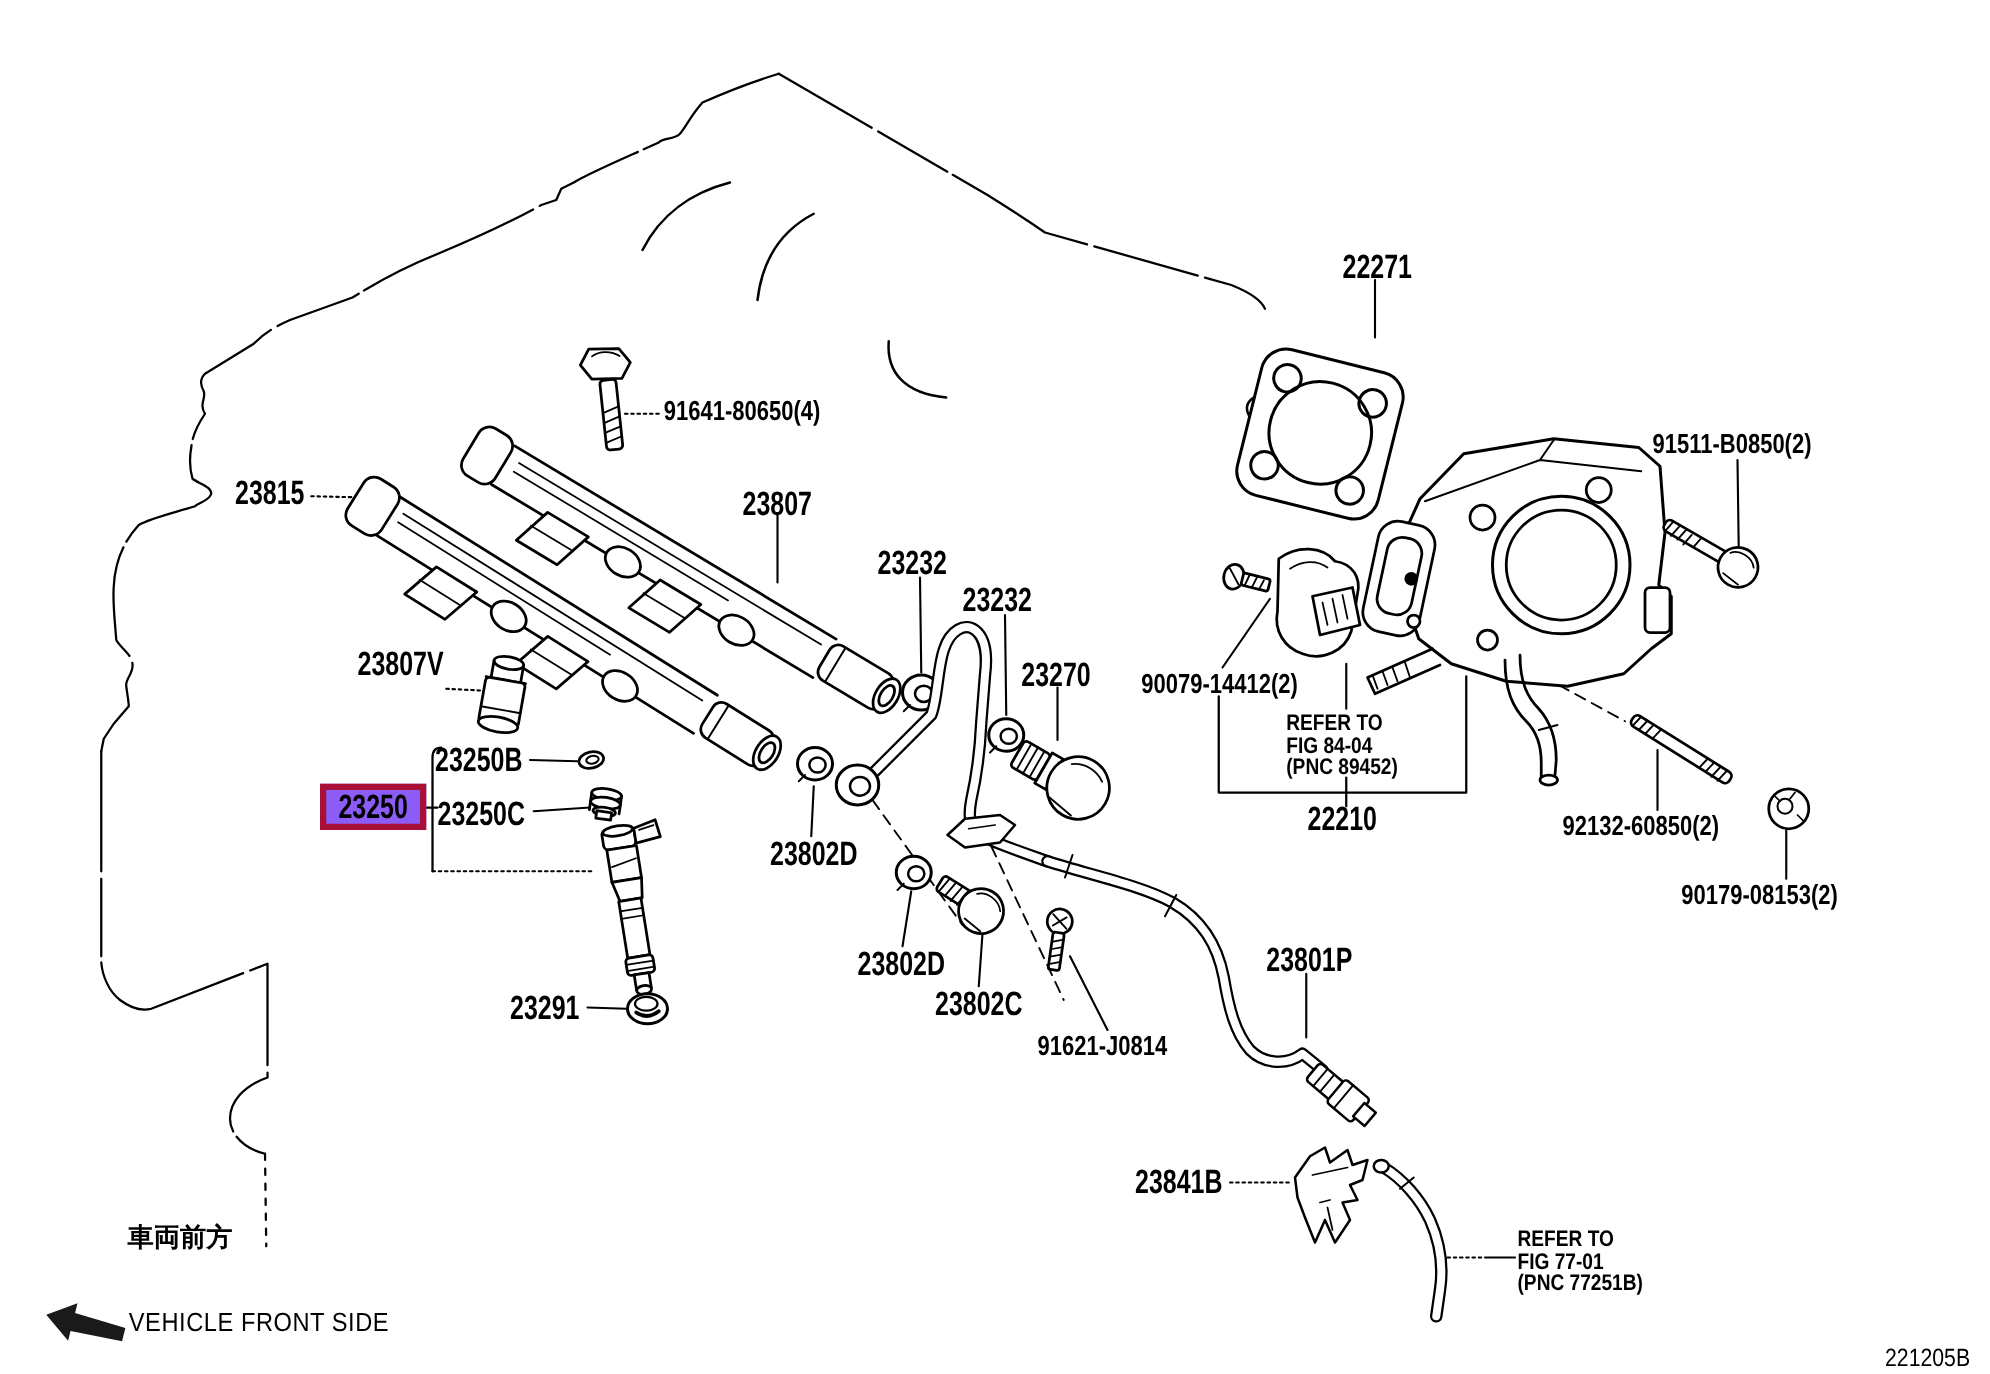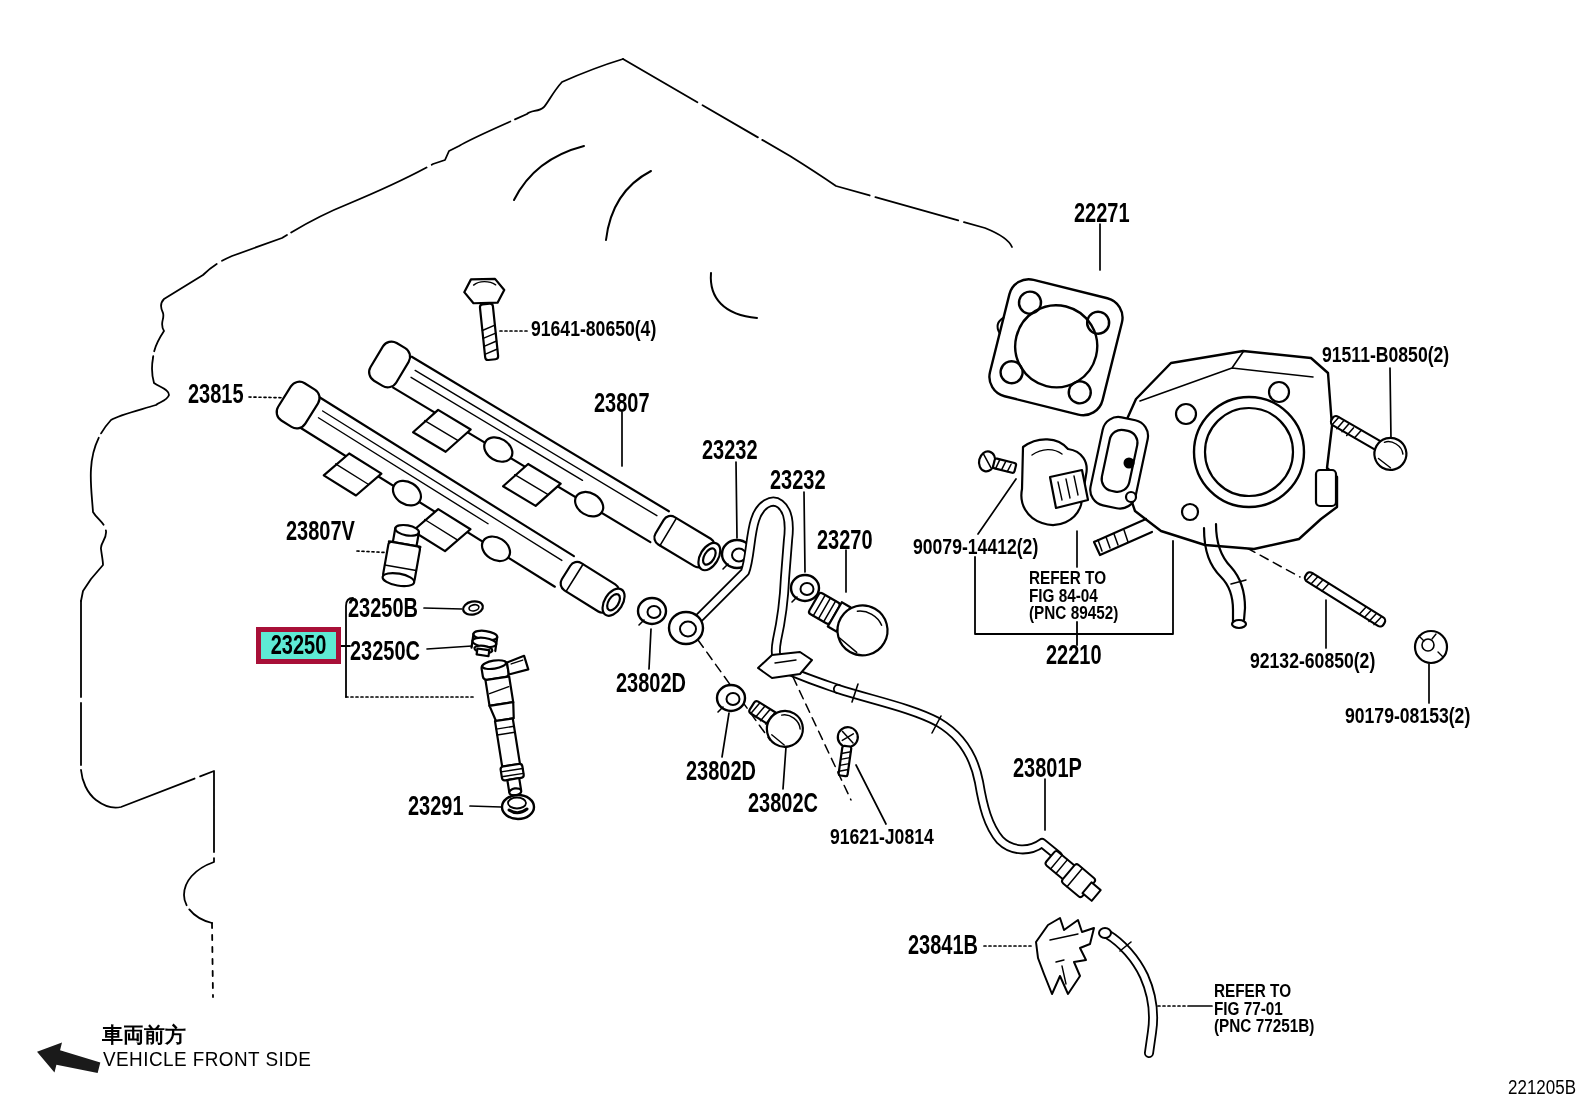--- a/index.html
+++ b/index.html
@@ -5,23 +5,23 @@
   html,body{margin:0;padding:0;background:#fff;}
   .stage{position:relative;width:1592px;height:1099px;background:#ffffff;overflow:hidden;
          font-family:"Liberation Sans",sans-serif;color:#000;}
   .stage svg{position:absolute;left:0;top:0;}
   .pl{position:absolute;font-weight:bold;font-size:27px;line-height:27px;white-space:nowrap;
       transform:scaleX(.74);transform-origin:0 0;}
   .pl.sm{font-size:22px;line-height:22px;transform:scaleX(.8);}
   .note{position:absolute;font-weight:bold;font-size:18px;line-height:17.5px;white-space:nowrap;
       transform:scaleX(.85);transform-origin:0 0;}
   .hl-box{position:absolute;left:256px;top:627px;width:85px;height:37px;box-sizing:border-box;
-      border:5px solid #A81038;display:flex;align-items:center;justify-content:center;background:#5eead4;}
+      border:5px solid #A81038;display:flex;align-items:center;justify-content:center;background:#8b5cf6;}
   .hl-box span{font-weight:bold;font-size:27px;line-height:27px;transform:scaleX(.74);}
-  .jp{position:absolute;left:102px;top:1024px;font-size:21px;line-height:22px;font-weight:bold;}
+  .jp{position:absolute;left:102px;top:980px;font-size:21px;line-height:22px;font-weight:bold;}
   .en{position:absolute;left:103px;top:1048px;font-size:21px;line-height:22px;letter-spacing:.5px;
       transform:scaleX(.9);transform-origin:0 0;}
   .code{position:absolute;left:1508px;top:1077px;font-size:20px;line-height:20px;
       transform:scaleX(.85);transform-origin:0 0;}
 </style>
 </head>
 <body>
 
 <div class="stage">
 

